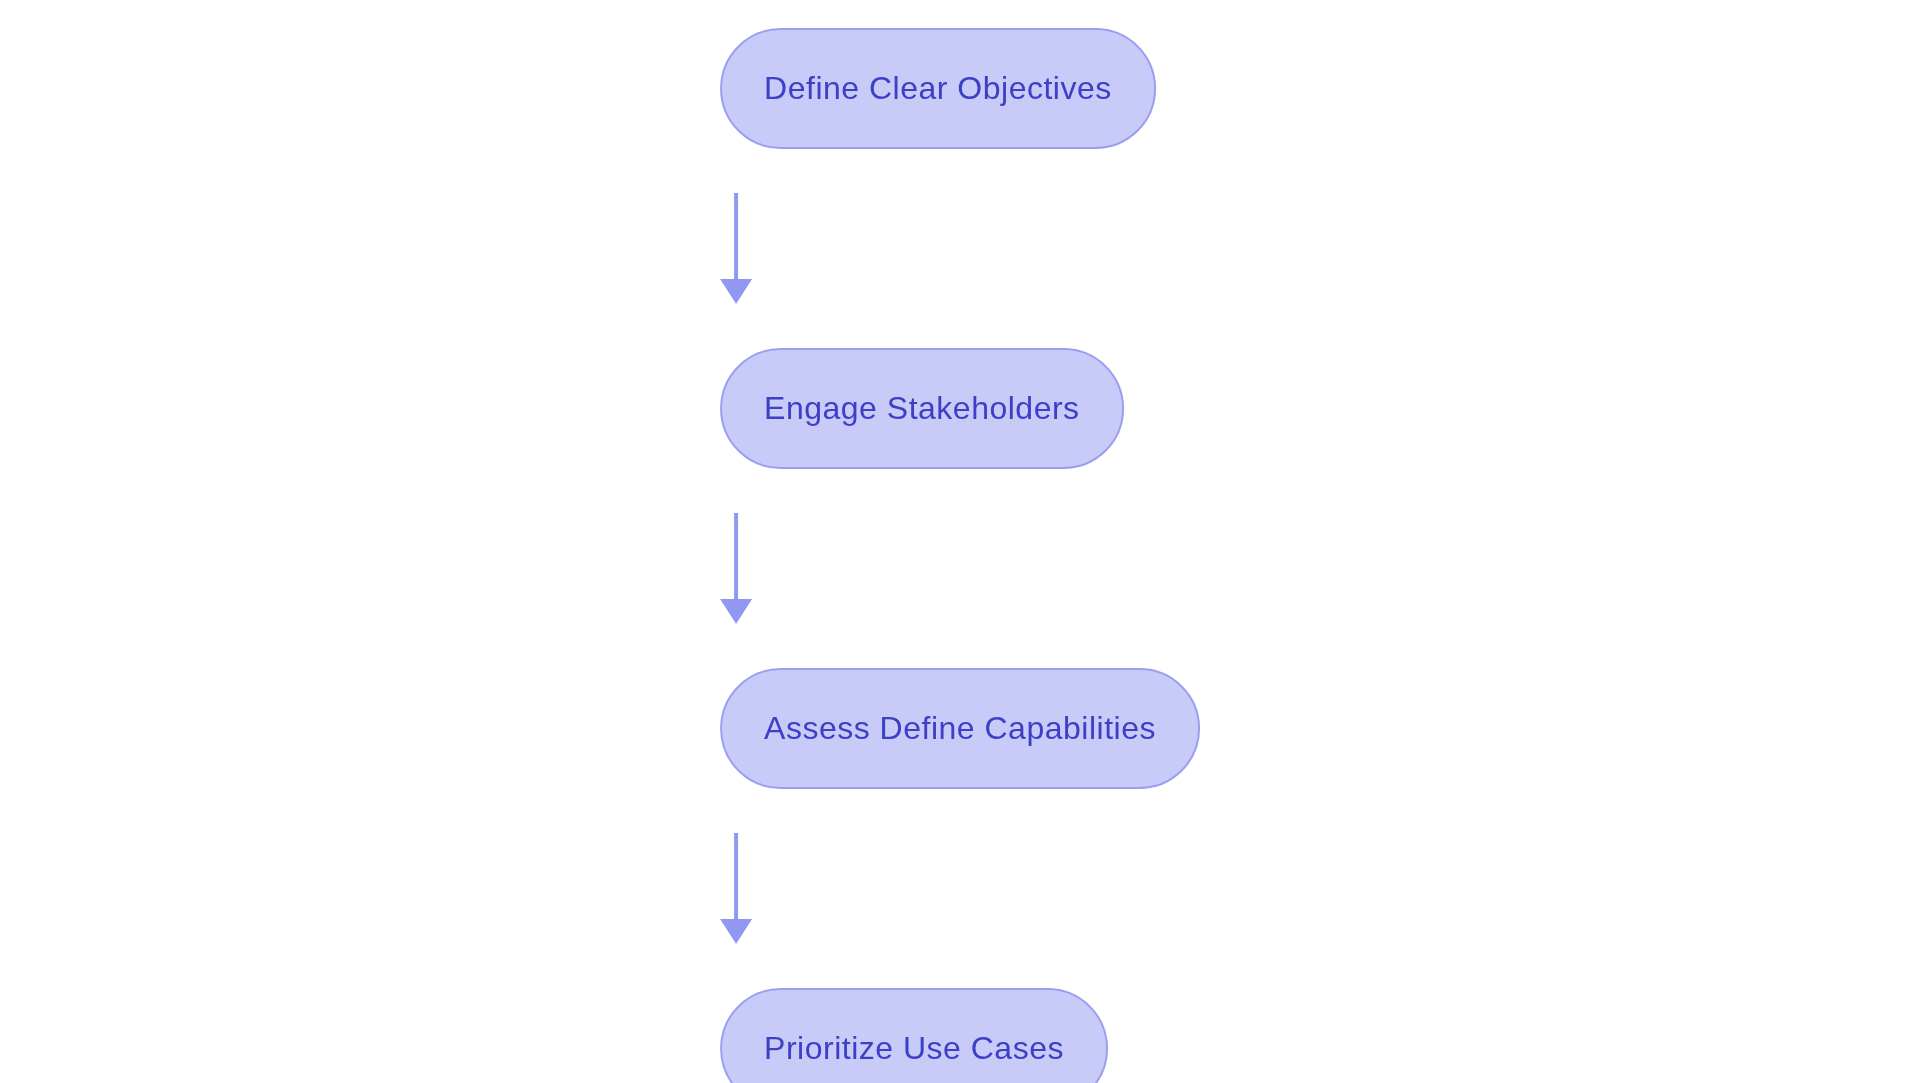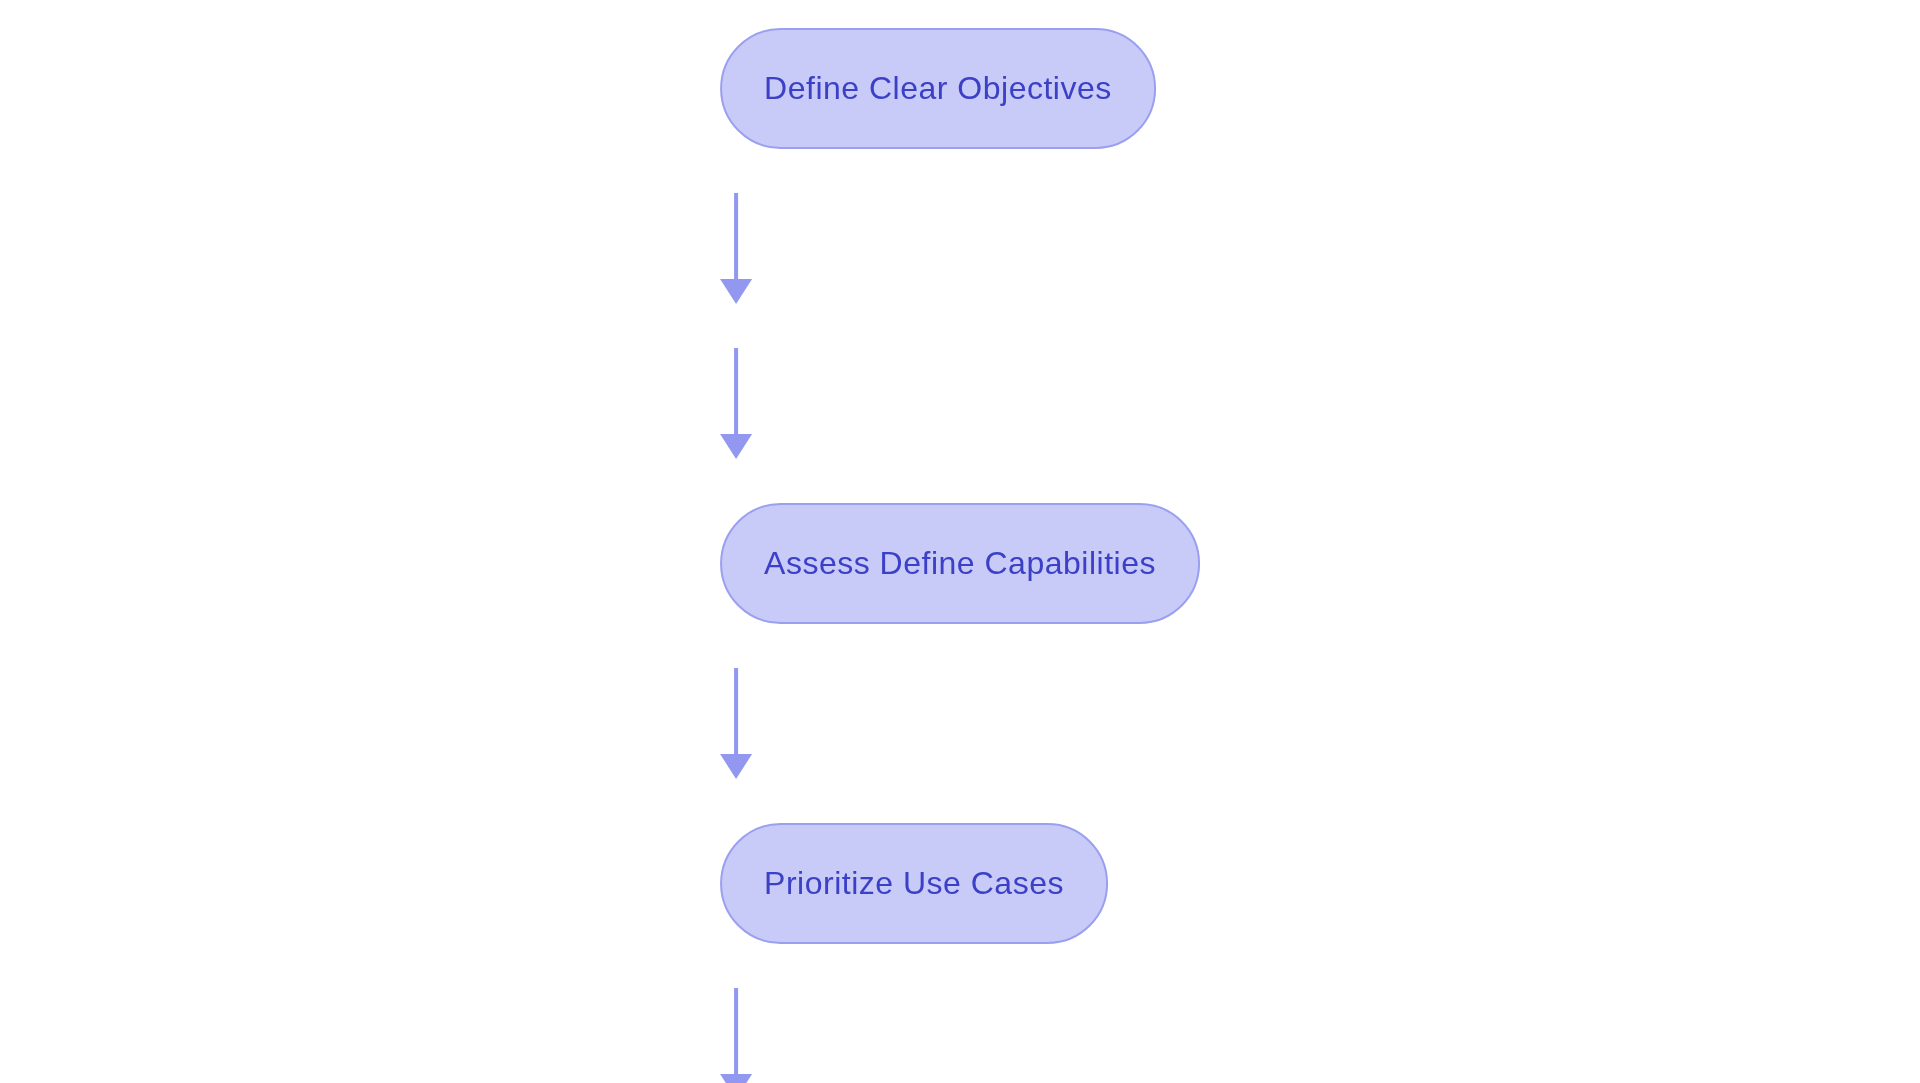--- a/index.html
+++ b/index.html
@@ -67,20 +67,23 @@
 
     <div class="node">
       <span>Define Clear Objectives</span>
     </div>
 
     <div class="connector">
       <div class="line"></div>
       <div class="head"></div>
     </div>
 
+    <div class="node">
+      <span>Engage Stakeholders</span>
+    </div>
 
     <div class="connector">
       <div class="line"></div>
       <div class="head"></div>
     </div>
 
     <div class="node">
       <span>Assess Define Capabilities</span>
     </div>
 

